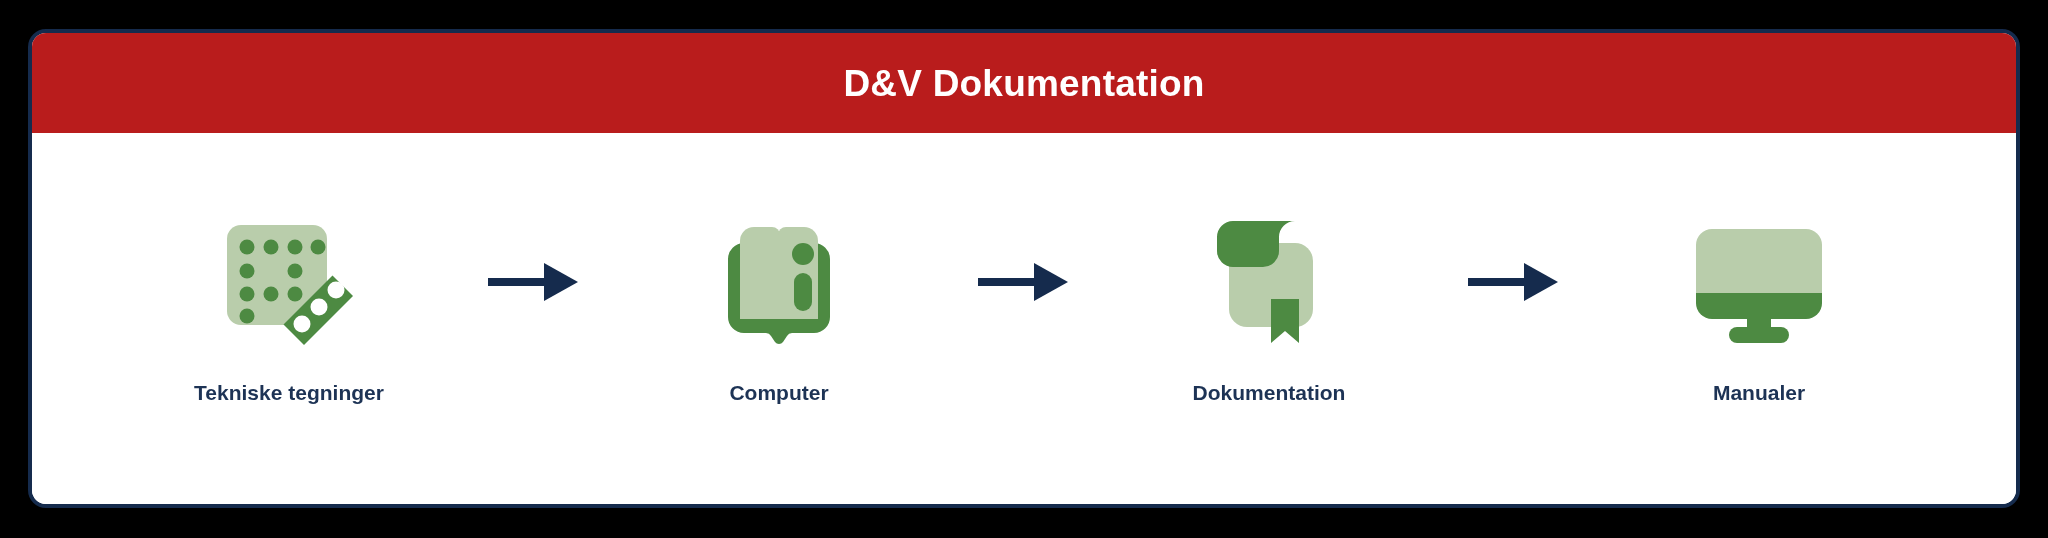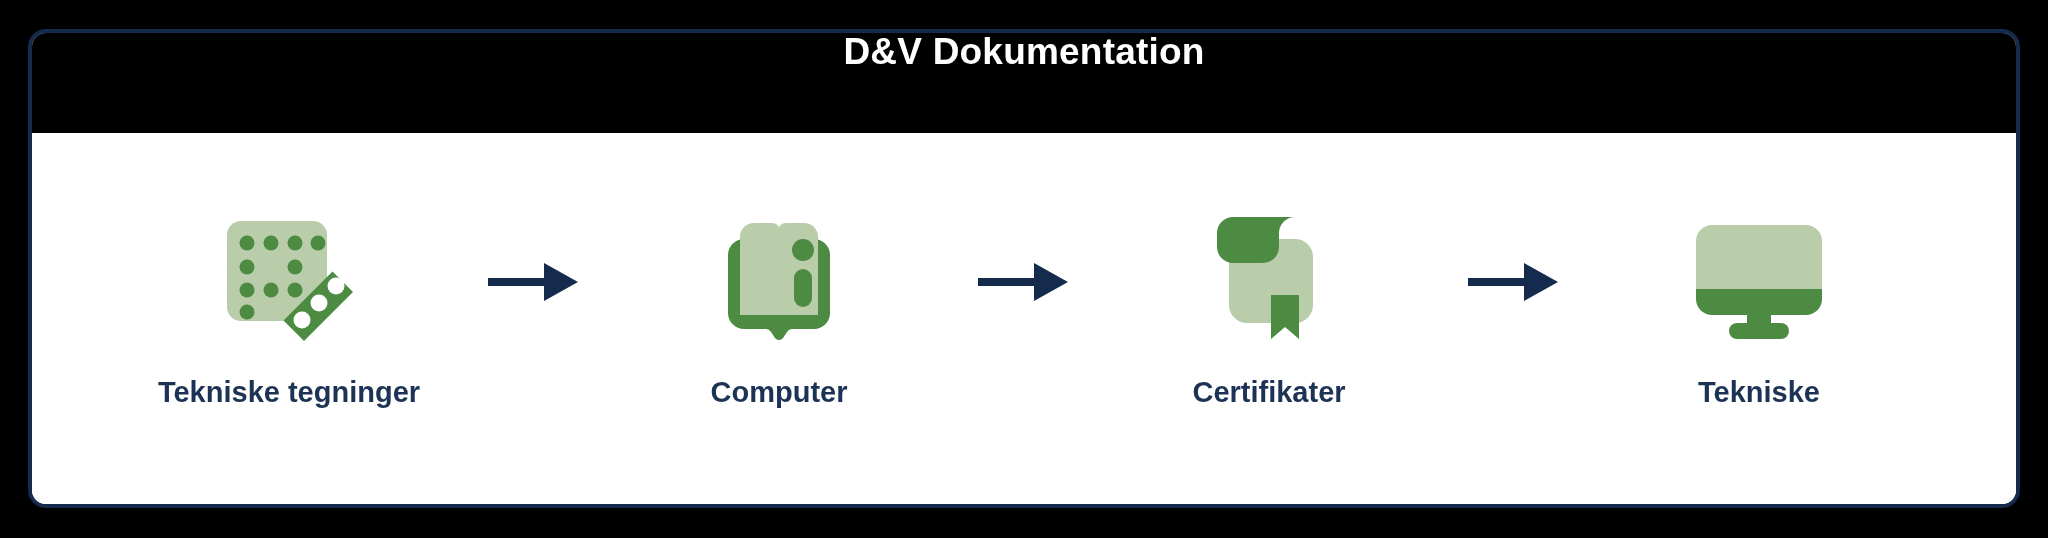--- a/index.html
+++ b/index.html
@@ -32,22 +32,23 @@
     border: 4px solid #152b4d;
     border-radius: 18px;
     background: #ffffff;
     overflow: hidden;
     display: flex;
     flex-direction: column;
   }
 
   .card-header {
     flex: 0 0 100px;
-    background: #000000;
-    display: flex;
+    background: #b91c1c;
+    display: flex;
+    align-items: center;
     justify-content: center;
   }
 
   .card-title {
     color: #ffffff;
     font-size: 37px;
     font-weight: 700;
     letter-spacing: 0.2px;
     line-height: 1;
     white-space: nowrap;
@@ -83,21 +84,21 @@
   .step-icon {
     height: 120px;
     display: flex;
     align-items: center;
     justify-content: center;
   }
 
   .step-label {
     margin-top: 38px;
     color: #1d3355;
-    font-size: 29px;
+    font-size: 21px;
     font-weight: 700;
     white-space: nowrap;
     text-align: center;
     line-height: 1;
   }
 
   .connector {
     flex: 0 0 auto;
     width: 190px;
     display: flex;
@@ -177,39 +178,39 @@
 
         <div class="step">
           <div class="step-icon">
             <svg class="icon-svg" width="120" height="126" viewBox="0 0 120 126" xmlns="http://www.w3.org/2000/svg">
               <rect x="20" y="22" width="84" height="84" rx="18" fill="#b9cdab"></rect>
               <path d="M8 16 a16 16 0 0 1 16 -16 h62 a16 16 0 0 0 -16 16 v14 a16 16 0 0 1 -16 16 h-30
                        a16 16 0 0 1 -16 -16 z" fill="#4d8a42"></path>
               <path d="M62 78 h28 v44 l-14 -12 l-14 12 z" fill="#4d8a42"></path>
             </svg>
           </div>
-          <div class="step-label">Certifikater</div>
+          <div class="step-label">Dokumentation</div>
         </div>
 
         <div class="connector">
           <svg class="arrow-svg" width="92" height="46" viewBox="0 0 92 46" xmlns="http://www.w3.org/2000/svg">
             <rect x="0" y="19" width="62" height="8" fill="#152b4d"></rect>
             <path d="M56 4 L90 23 L56 42 Z" fill="#152b4d"></path>
           </svg>
         </div>
 
         <div class="step">
           <div class="step-icon">
             <svg class="icon-svg" width="134" height="118" viewBox="0 0 134 118" xmlns="http://www.w3.org/2000/svg">
               <path d="M4 20 a16 16 0 0 1 16 -16 h94 a16 16 0 0 1 16 16 v48 h-126 z" fill="#b9cdab"></path>
               <path d="M4 68 h126 v10 a16 16 0 0 1 -16 16 h-94 a16 16 0 0 1 -16 -16 z" fill="#4d8a42"></path>
               <rect x="55" y="92" width="24" height="22" fill="#4d8a42"></rect>
               <rect x="37" y="102" width="60" height="16" rx="8" fill="#4d8a42"></rect>
             </svg>
           </div>
-          <div class="step-label">Tekniske</div>
+          <div class="step-label">Manualer</div>
         </div>
 
       </div>
     </div>
 
   </div>
 </div>
 
 </body></html>

